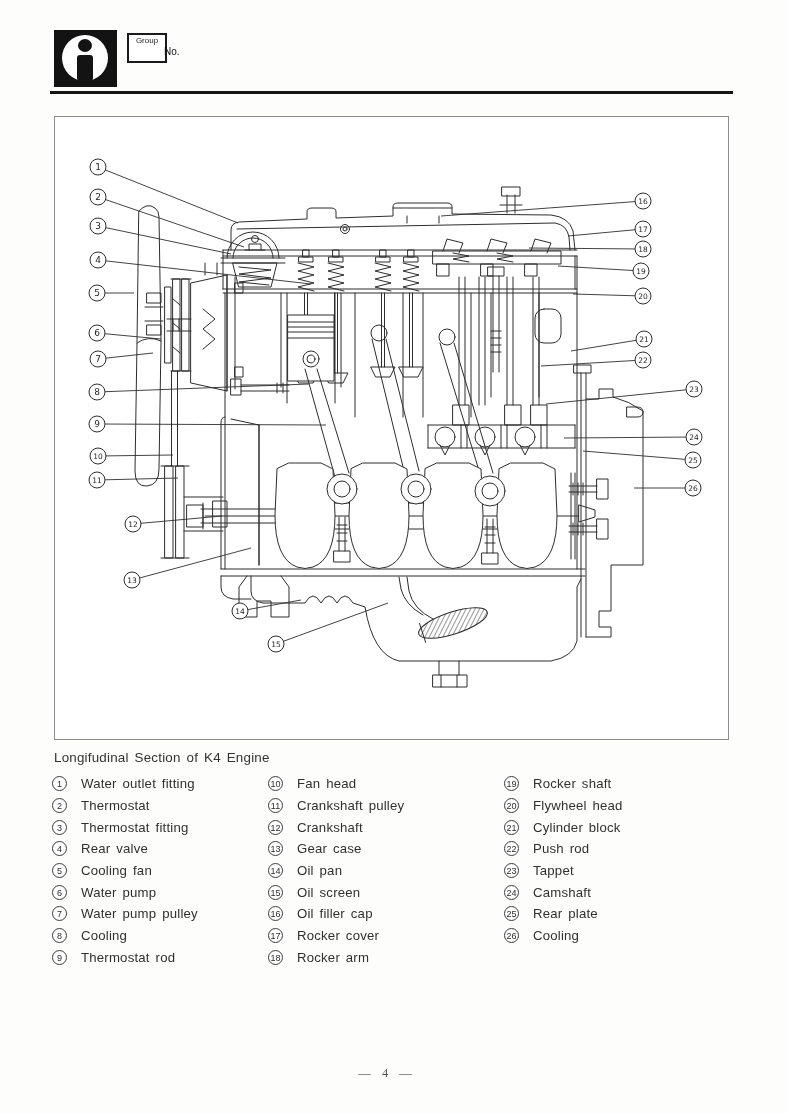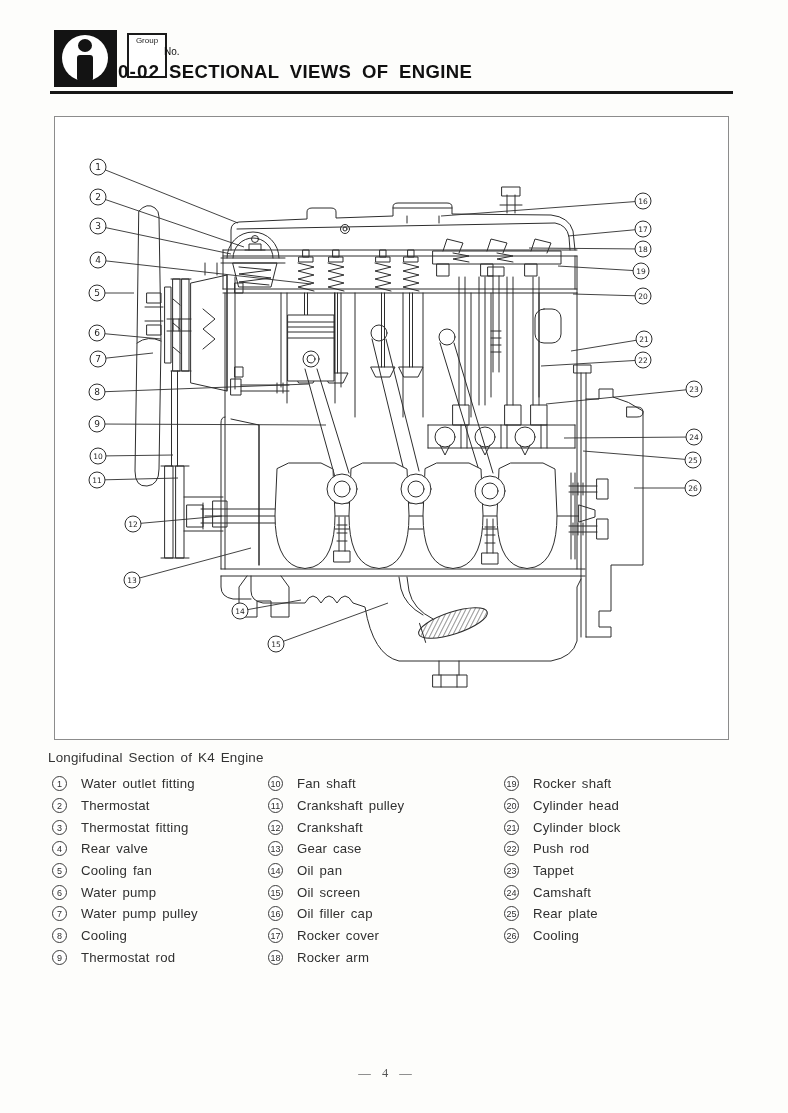--- a/index.html
+++ b/index.html
@@ -7,42 +7,42 @@
     position:relative;width:788px;height:1113px;margin:0 auto;
     background:#fdfdfb;overflow:hidden;
     font-family:"Liberation Sans","DejaVu Sans",sans-serif;color:#2b2b2b;
   }
   
   .icon-block{position:absolute;left:54px;top:30px;width:63px;height:57px;background:#131313;}
   .icon-circle{position:absolute;left:8px;top:5px;width:46px;height:46px;background:#fff;border-radius:50%;}
   .icon-dot{position:absolute;left:16px;top:4px;width:14px;height:13px;background:#131313;border-radius:50%;}
   .icon-stem{position:absolute;left:15px;top:20px;width:16px;height:26px;background:#131313;border-radius:3px;}
   .group-box{
-    position:absolute;left:127px;top:33px;width:40px;height:45px;
+    position:absolute;left:127px;top:33px;width:40px;height:30px;
     border:2px solid #1a1a1a;box-sizing:border-box;text-align:center;background:#fff;
   }
   .group-box .g1{font-size:8px;line-height:10px;margin-top:1px;color:#222;}
   .group-box .g2{font-size:10px;line-height:11px;color:#111;padding-left:35px;}
   .title-row{position:absolute;left:118px;top:61px;white-space:nowrap;color:#101010;}
   .sec-code{font-weight:bold;font-size:19px;letter-spacing:1px;margin-right:9px;}
   .sec-title{font-weight:bold;font-size:18.5px;letter-spacing:.4px;word-spacing:5px;}
   .title-rule{position:absolute;left:50px;top:91px;width:683px;height:3px;background:#161616;}
   
   .figure-frame{
     position:absolute;left:54px;top:116px;width:675px;height:624px;
     border:1px solid #8c8c8c;box-sizing:border-box;background:#fff;
   }
   .figure-frame svg{display:block;}
   .draw{fill:none;stroke:#2d2d2d;stroke-width:1;stroke-linejoin:round;stroke-linecap:round;}
   .wf{fill:#ffffff;}
   .leader{stroke:#2e2e2e;stroke-width:.9;fill:none;}
   .cball{fill:#fff;stroke:#2e2e2e;stroke-width:1;}
   .cnumtext{font-family:"DejaVu Sans",sans-serif;text-anchor:middle;fill:#1f1f1f;}
   
-  .fig-caption{position:absolute;left:48px;top:750px;font-size:13.4px;letter-spacing:.2px;word-spacing:2px;color:#333;}
+  .fig-caption{position:absolute;left:54px;top:750px;font-size:13.4px;letter-spacing:.2px;word-spacing:2px;color:#333;}
   .legend{position:absolute;left:0;top:773px;width:788px;height:200px;}
   .legend-col{position:absolute;top:0;}
   .legend-col.col0{left:52px;}
   .legend-col.col1{left:268px;}
   .legend-col.col2{left:504px;}
   .legend-row{display:flex;align-items:center;height:21.7px;}
   .cnum{
     flex:0 0 auto;width:15px;height:15px;border:1px solid #3c3c3c;border-radius:50%;
     font-size:9px;line-height:15px;text-align:center;color:#2c2c2c;margin-right:14px;
     box-sizing:border-box;background:#fff;
@@ -62,23 +62,20 @@
   <div class="icon-block">
     <div class="icon-circle">
       <div class="icon-dot"></div>
       <div class="icon-stem"></div>
     </div>
   </div>
   <div class="group-box">
     <div class="g1">Group</div>
     <div class="g2">No.</div>
   </div>
-  <div class="title-row">
-    <span class="sec-code">0-02</span><span class="sec-title">SECTIONAL VIEWS OF ENGINE</span>
-  </div>
   <div class="title-rule"></div>
 
   <div class="figure-frame">
     <svg width="673" height="622" viewBox="0 0 673 622">
       <defs>
         <pattern id="hatch" width="4" height="4" patternUnits="userSpaceOnUse" patternTransform="rotate(45)">
           <line x1="0" y1="0" x2="0" y2="4" stroke="#2d2d2d" stroke-width="1"></line>
         </pattern>
       </defs>
 
@@ -427,21 +424,21 @@
           <span class="clabel">Cooling</span>
         </div>
         <div class="legend-row">
           <span class="cnum">9</span>
           <span class="clabel">Thermostat rod</span>
         </div>
       </div>
       <div class="legend-col col1">
         <div class="legend-row">
           <span class="cnum">10</span>
-          <span class="clabel">Fan shaft</span>
+          <span class="clabel">Fan head</span>
         </div>
         <div class="legend-row">
           <span class="cnum">11</span>
           <span class="clabel">Crankshaft pulley</span>
         </div>
         <div class="legend-row">
           <span class="cnum">12</span>
           <span class="clabel">Crankshaft</span>
         </div>
         <div class="legend-row">
@@ -469,21 +466,21 @@
           <span class="clabel">Rocker arm</span>
         </div>
       </div>
       <div class="legend-col col2">
         <div class="legend-row">
           <span class="cnum">19</span>
           <span class="clabel">Rocker shaft</span>
         </div>
         <div class="legend-row">
           <span class="cnum">20</span>
-          <span class="clabel">Cylinder head</span>
+          <span class="clabel">Flywheel head</span>
         </div>
         <div class="legend-row">
           <span class="cnum">21</span>
           <span class="clabel">Cylinder block</span>
         </div>
         <div class="legend-row">
           <span class="cnum">22</span>
           <span class="clabel">Push rod</span>
         </div>
         <div class="legend-row">

